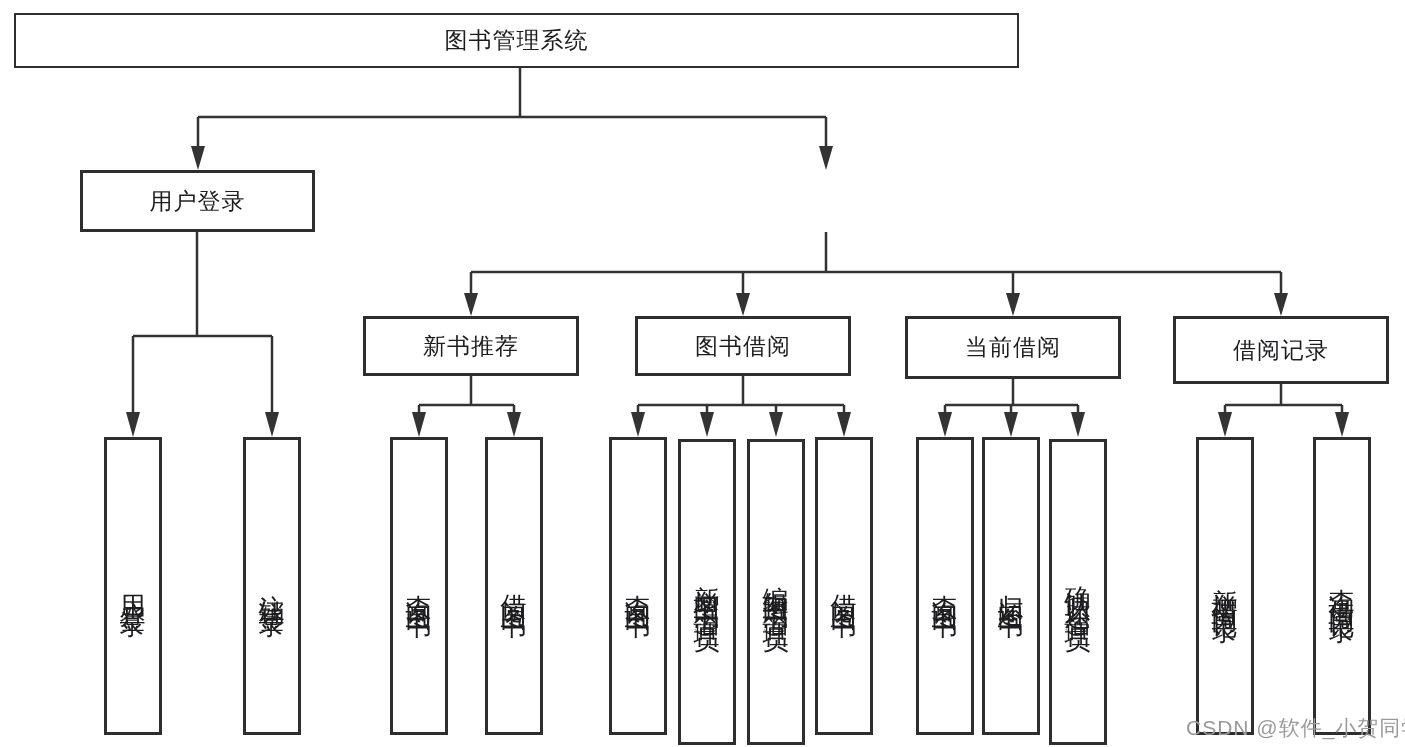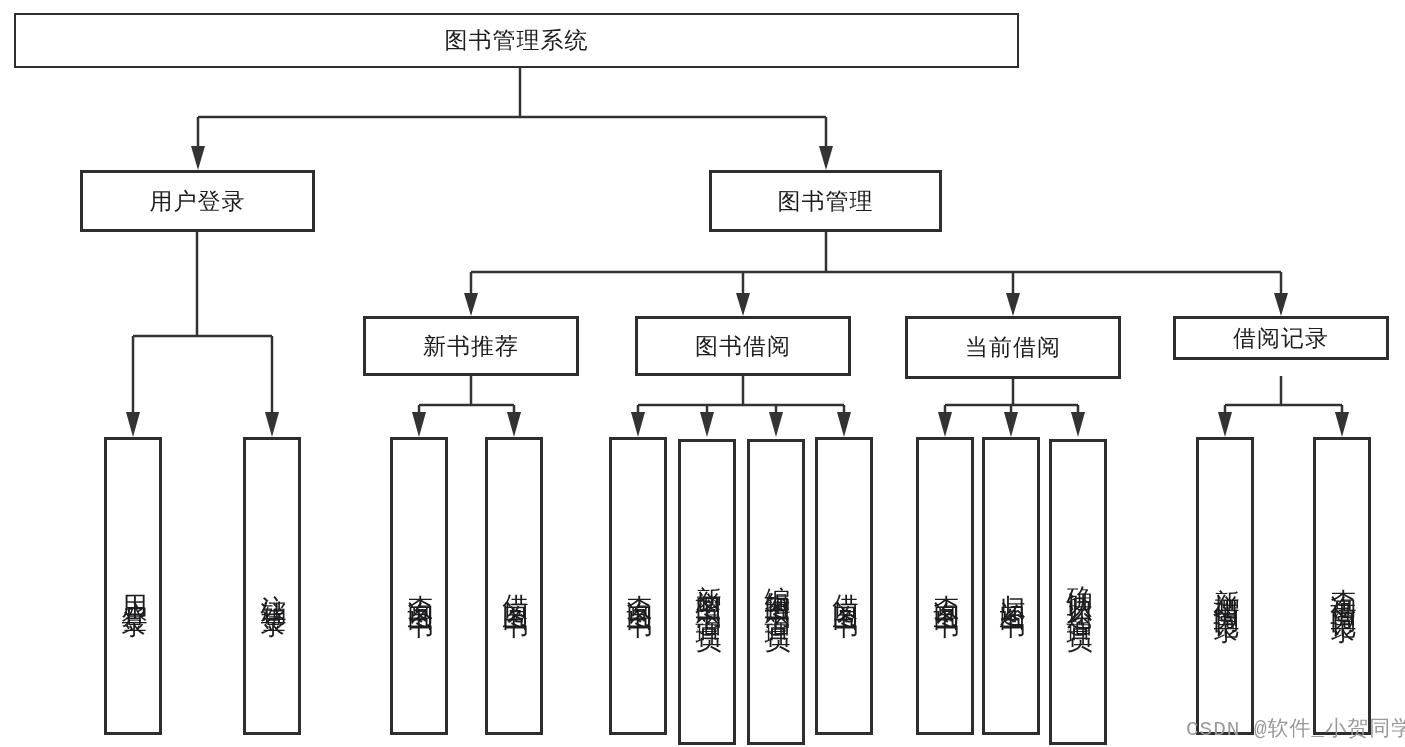--- a/index.html
+++ b/index.html
@@ -1,18 +1,18 @@
 <!DOCTYPE html>
 <html><head>
 <meta charset="utf-8">
 <style>
   html,body{margin:0;padding:0;background:#ffffff;}
   .canvas{
     position:relative;width:1405px;height:747px;background:#ffffff;
-    font-family:Liberation Mono, monospace;color:#1d1d1f;overflow:hidden;
+    font-family:Liberation Sans, sans-serif;color:#1d1d1f;overflow:hidden;
   }
   svg.connectors{position:absolute;left:0;top:0;width:1405px;height:747px;}
   .box{
     position:absolute;box-sizing:border-box;background:#ffffff;
     border:3px solid #2e2e2e;display:flex;align-items:center;justify-content:center;
     font-size:23px;letter-spacing:1px;white-space:nowrap;
   }
   .box.root{border-width:2px;}
   .box.v{
     writing-mode:vertical-rl;text-orientation:mixed;
@@ -59,34 +59,31 @@
     </g>
   </svg>
 
   <div class="box root" style="left:14px;top:13px;width:1005px;height:55px">
     <span>图书管理系统</span>
   </div>
 
   <div class="box" style="left:80px;top:170px;width:235px;height:62px">
     <span>用户登录</span>
   </div>
-  <div class="box" style="left:709px;top:170px;width:233px;height:62px">
-    <span>图书管理</span>
-  </div>
 
   <div class="box" style="left:635px;top:316px;width:216px;height:60px">
     <span>图书借阅</span>
   </div>
   <div class="box" style="left:363px;top:316px;width:216px;height:60px">
     <span>新书推荐</span>
   </div>
   <div class="box" style="left:905px;top:316px;width:216px;height:63px">
     <span>当前借阅</span>
   </div>
-  <div class="box" style="left:1173px;top:316px;width:216px;height:44px">
+  <div class="box" style="left:1173px;top:316px;width:216px;height:68px">
     <span>借阅记录</span>
   </div>
 
   <div class="box v" style="left:104px;top:437px;width:58px;height:298px">
     <span>用户登录</span>
   </div>
   <div class="box v" style="left:243px;top:437px;width:58px;height:298px">
     <span>注销登录</span>
   </div>
 

